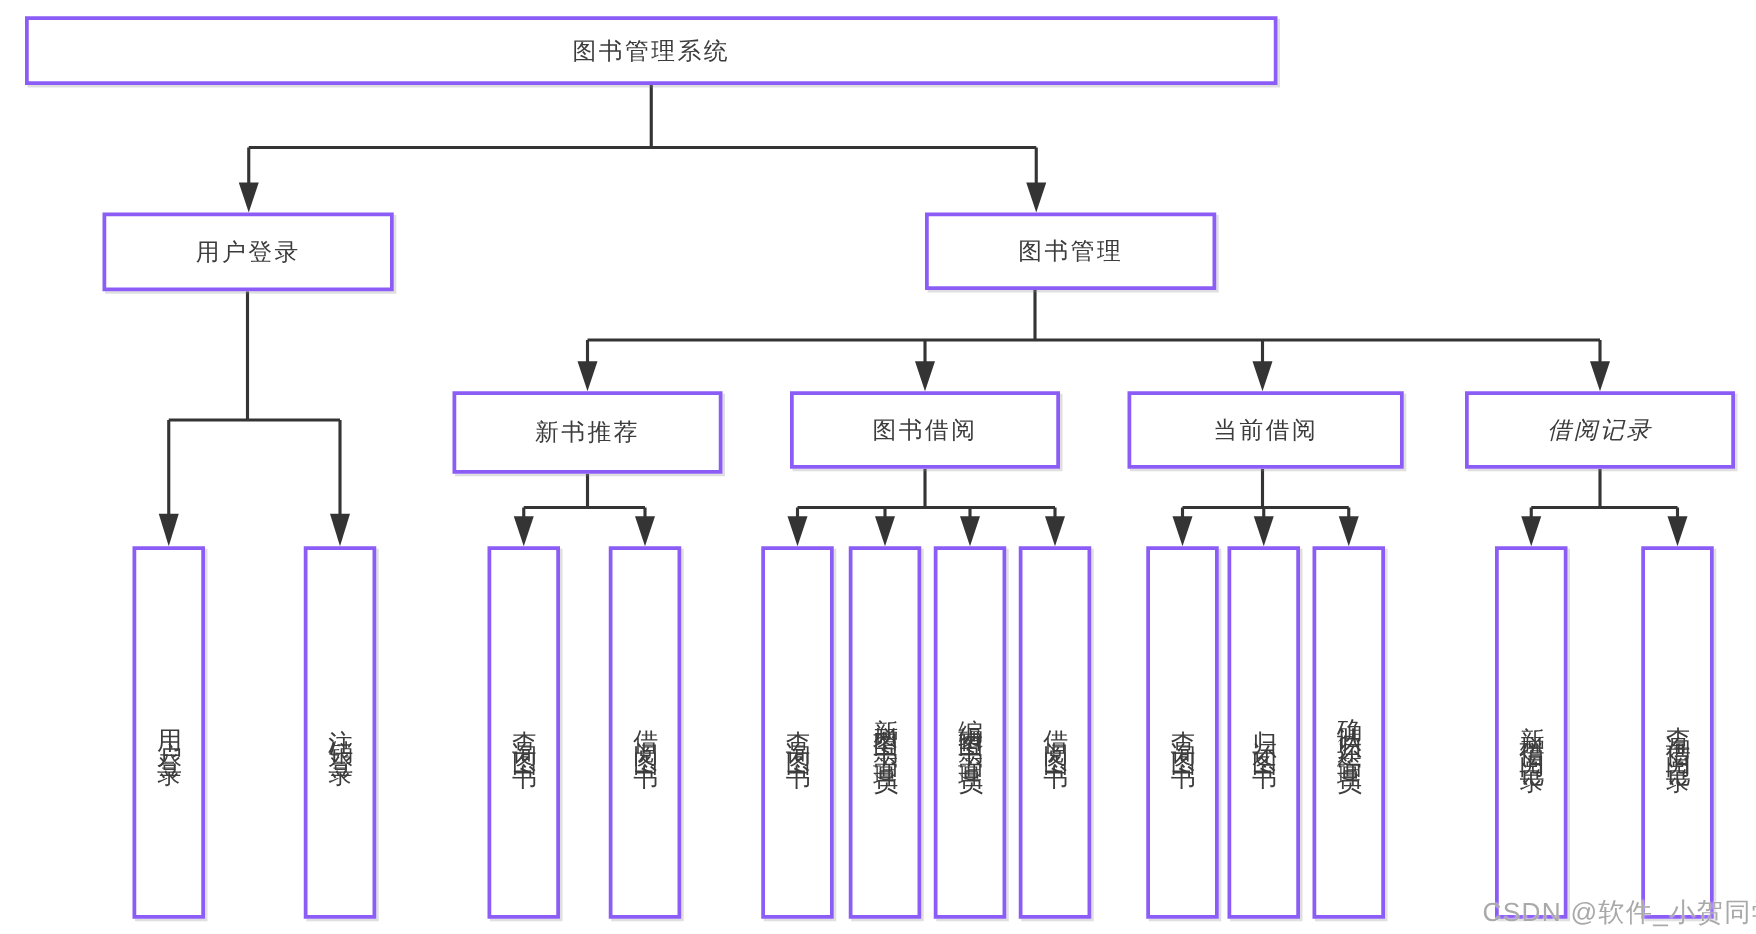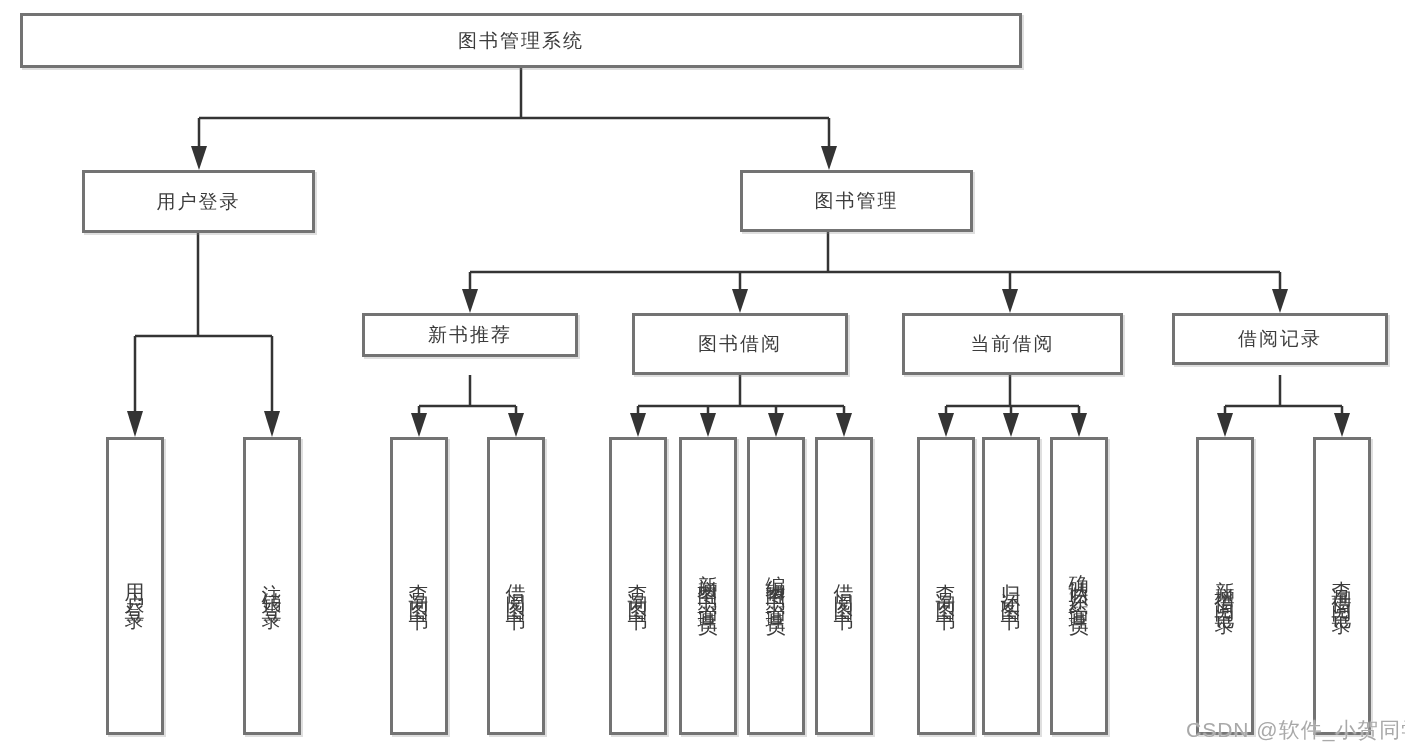--- a/index.html
+++ b/index.html
@@ -7,21 +7,21 @@
     width: 1405px; height: 747px;
     background: #ffffff;
     overflow: hidden;
     font-family: "Liberation Sans", "DejaVu Sans", sans-serif;
   }
   .stage { position: absolute; left: 0; top: 0; width: 1405px; height: 747px; }
   svg.connectors { position: absolute; left: 0; top: 0; width: 1405px; height: 747px; }
   .node {
     position: absolute;
     background: #ffffff;
-    border: 3px solid #737373;
+    border: 3px solid #8b5cf6;
     box-sizing: border-box;
     display: flex;
     align-items: center;
     justify-content: center;
     color: #3c3c3c;
     font-size: 19px;
     letter-spacing: 2px;
     box-shadow: 2px 2px 0 rgba(140,140,140,0.28);
     white-space: nowrap;
   }
@@ -110,24 +110,24 @@
       <polygon points="1217,413 1233,413 1225,437"></polygon>
       <polygon points="1334,413 1350,413 1342,437"></polygon>
     </g>
   </svg>
 
   <div class="node" style="left:20px; top:13px; width:1002px; height:55px;">图书管理系统</div>
 
   <div class="node" style="left:82px; top:170px; width:233px; height:63px;">用户登录</div>
   <div class="node" style="left:712px; top:170px; width:233px; height:62px;margin-left:28px;">图书管理</div>
 
-  <div class="node" style="left:362px; top:313px; width:216px; height:44px;">新书推荐</div>
+  <div class="node" style="left:362px; top:313px; width:216px; height:66px;">新书推荐</div>
   <div class="node" style="left:632px; top:313px; width:216px; height:62px;">图书借阅</div>
   <div class="node" style="left:902px; top:313px; width:221px; height:62px;">当前借阅</div>
-  <div class="node" style="left:1172px; top:313px; width:216px; height:52px;">借阅记录</div>
+  <div class="node" style="left:1172px; top:313px; width:216px; height:62px;font-style:italic;">借阅记录</div>
 
   <div class="node vertical" style="left:106px; top:437px; width:58px; height:298px;">用户登录</div>
   <div class="node vertical" style="left:243px; top:437px; width:58px; height:298px;">注销登录</div>
 
   <div class="node vertical" style="left:390px; top:437px; width:58px; height:298px;">查询图书</div>
   <div class="node vertical" style="left:487px; top:437px; width:58px; height:298px;">借阅图书</div>
 
   <div class="node vertical" style="left:609px; top:437px; width:58px; height:298px;">查询图书</div>
   <div class="node vertical" style="left:679px; top:437px; width:58px; height:298px; letter-spacing:6px;">新增图书（管理员）</div>
   <div class="node vertical" style="left:747px; top:437px; width:58px; height:298px; letter-spacing:6px;">编辑图书（管理员）</div>

